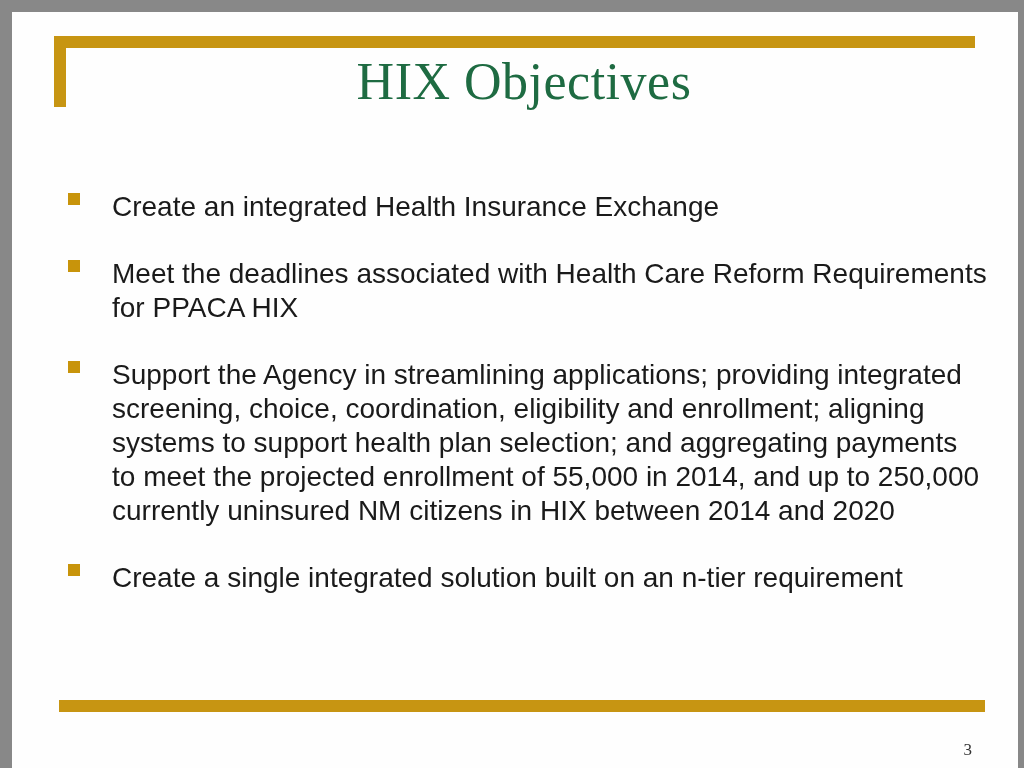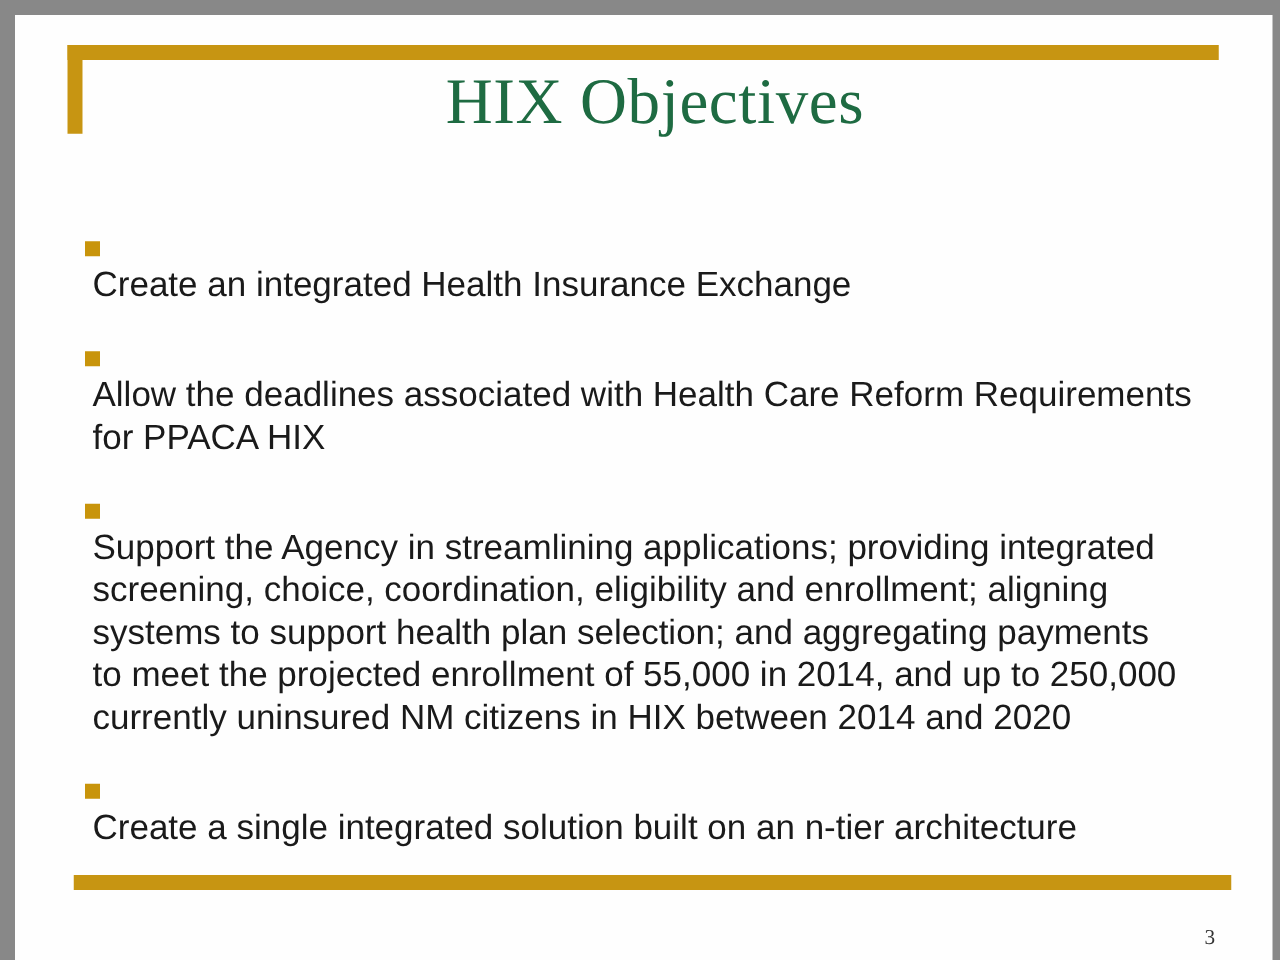--- a/index.html
+++ b/index.html
@@ -36,21 +36,20 @@
   .bullet-list{
     position:absolute;
     left:44px;top:160px;
     width:950px;
     list-style:none;
   }
   .bullet-item{
     display:flex;
     align-items:flex-start;
     margin-bottom:9px;
-    flex-direction:column;
   }
   .bullet-square{
     flex:0 0 auto;
     width:12px;height:12px;
     margin-top:9px;
     margin-right:26px;
     background:var(--bullet-gold);
   }
   .bullet-text{
     font-size:28px;
@@ -76,34 +75,34 @@
 
   <h1 class="title">HIX Objectives</h1>
 
   <ul class="bullet-list">
     <li class="bullet-item">
       <span class="bullet-square"></span>
       <span class="bullet-text">Create an integrated Health Insurance Exchange</span>
     </li>
     <li class="bullet-item">
       <span class="bullet-square"></span>
-      <span class="bullet-text">Allow the deadlines associated with Health Care Reform Requirements
+      <span class="bullet-text">Meet the deadlines associated with Health Care Reform Requirements
 for PPACA HIX</span>
     </li>
     <li class="bullet-item">
       <span class="bullet-square"></span>
       <span class="bullet-text">Support the Agency in streamlining applications; providing integrated
 screening, choice, coordination, eligibility and enrollment; aligning
 systems to support health plan selection; and aggregating payments
 to meet the projected enrollment of 55,000 in 2014, and up to 250,000
 currently uninsured NM citizens in HIX between 2014 and 2020</span>
     </li>
     <li class="bullet-item">
       <span class="bullet-square"></span>
-      <span class="bullet-text">Create a single integrated solution built on an n-tier architecture</span>
+      <span class="bullet-text">Create a single integrated solution built on an n-tier requirement</span>
     </li>
   </ul>
 
   <div class="rule rule-bottom"></div>
 
   <div class="page-number">3</div>
 
 </div>
 
 </body></html>

